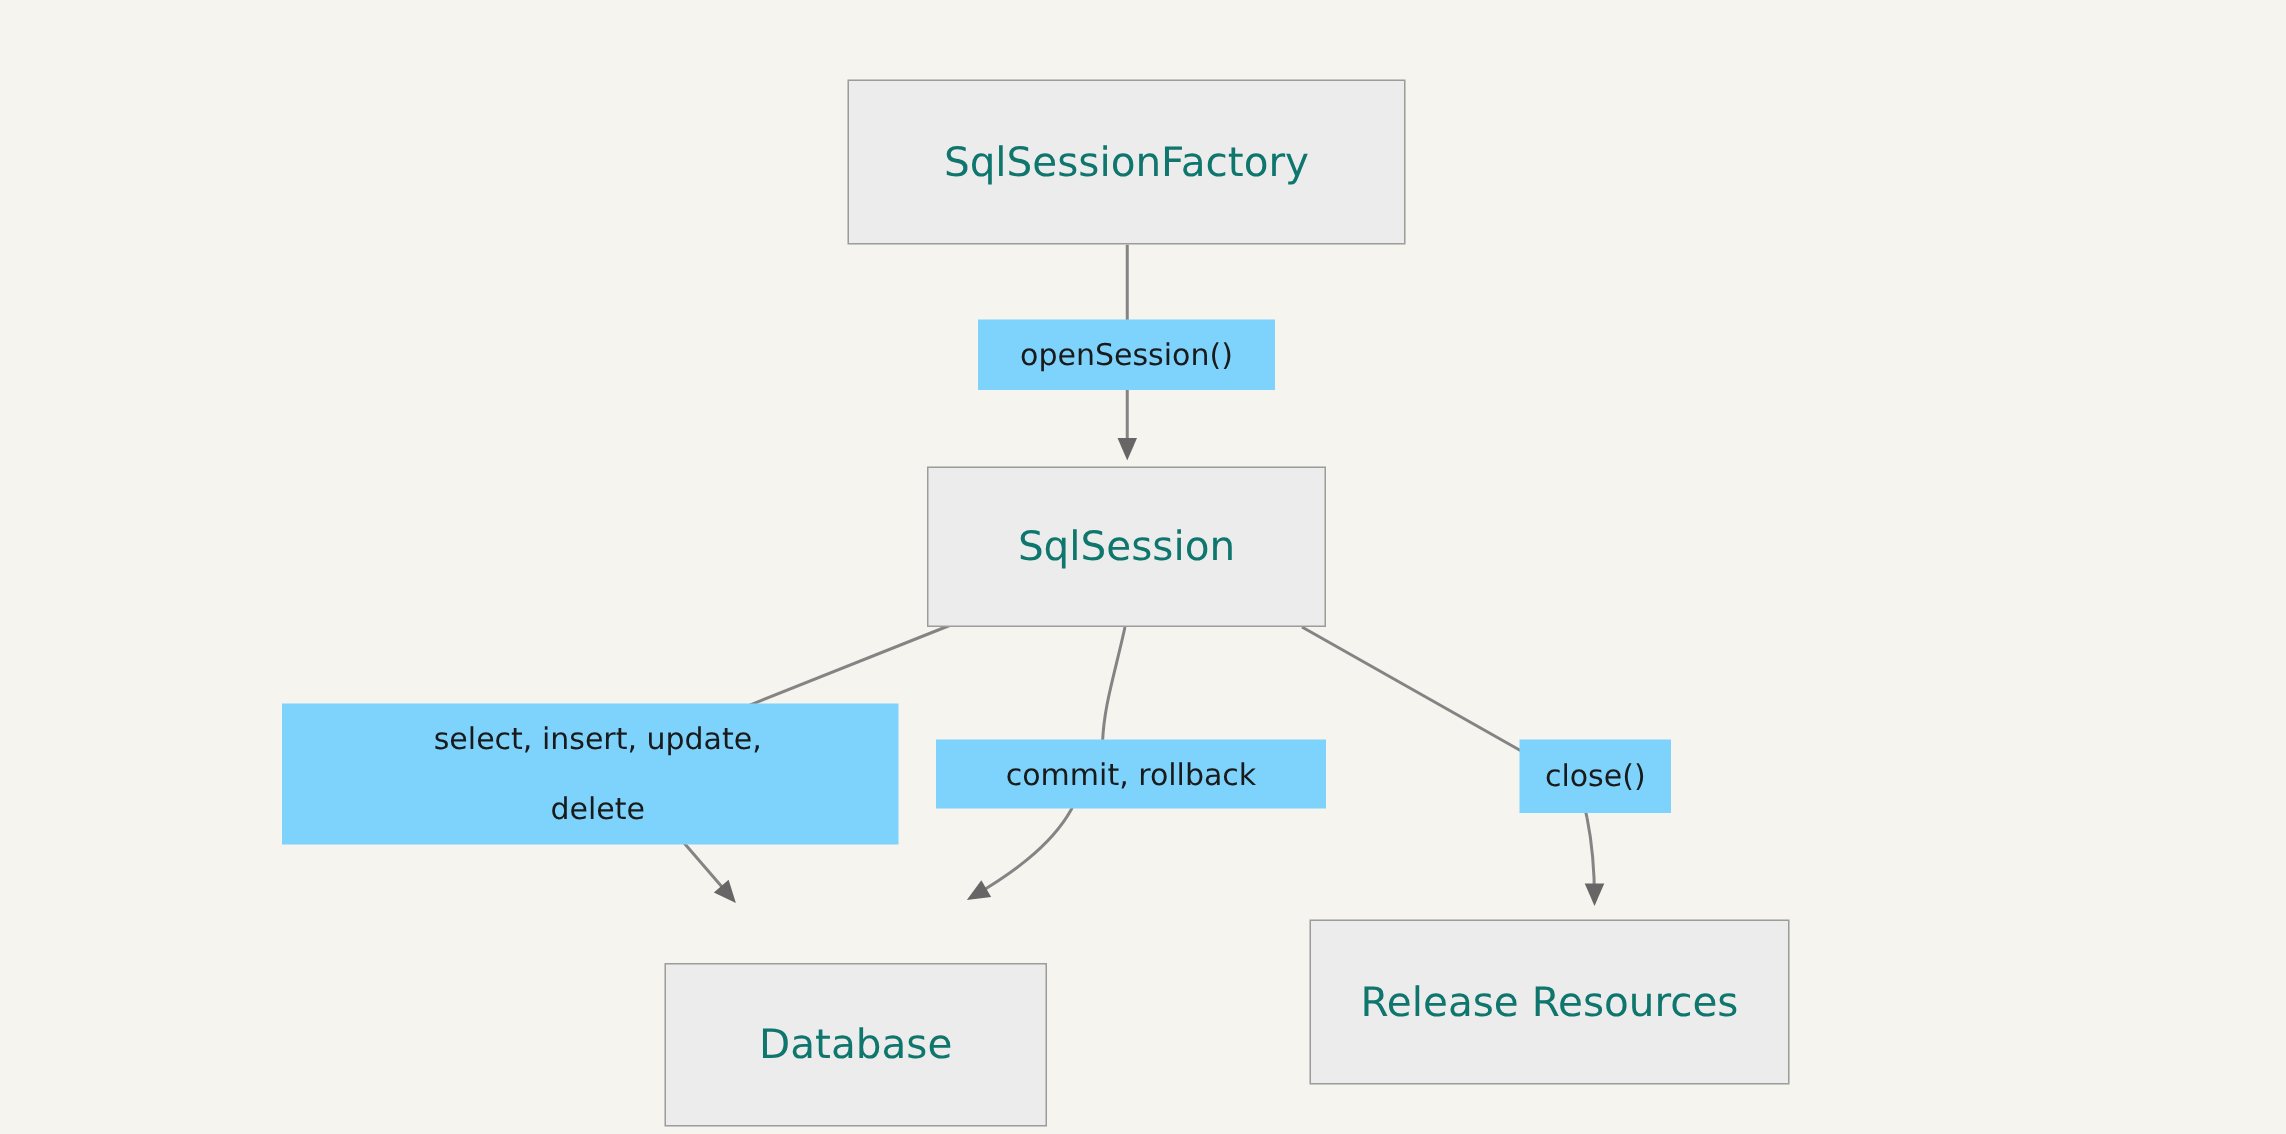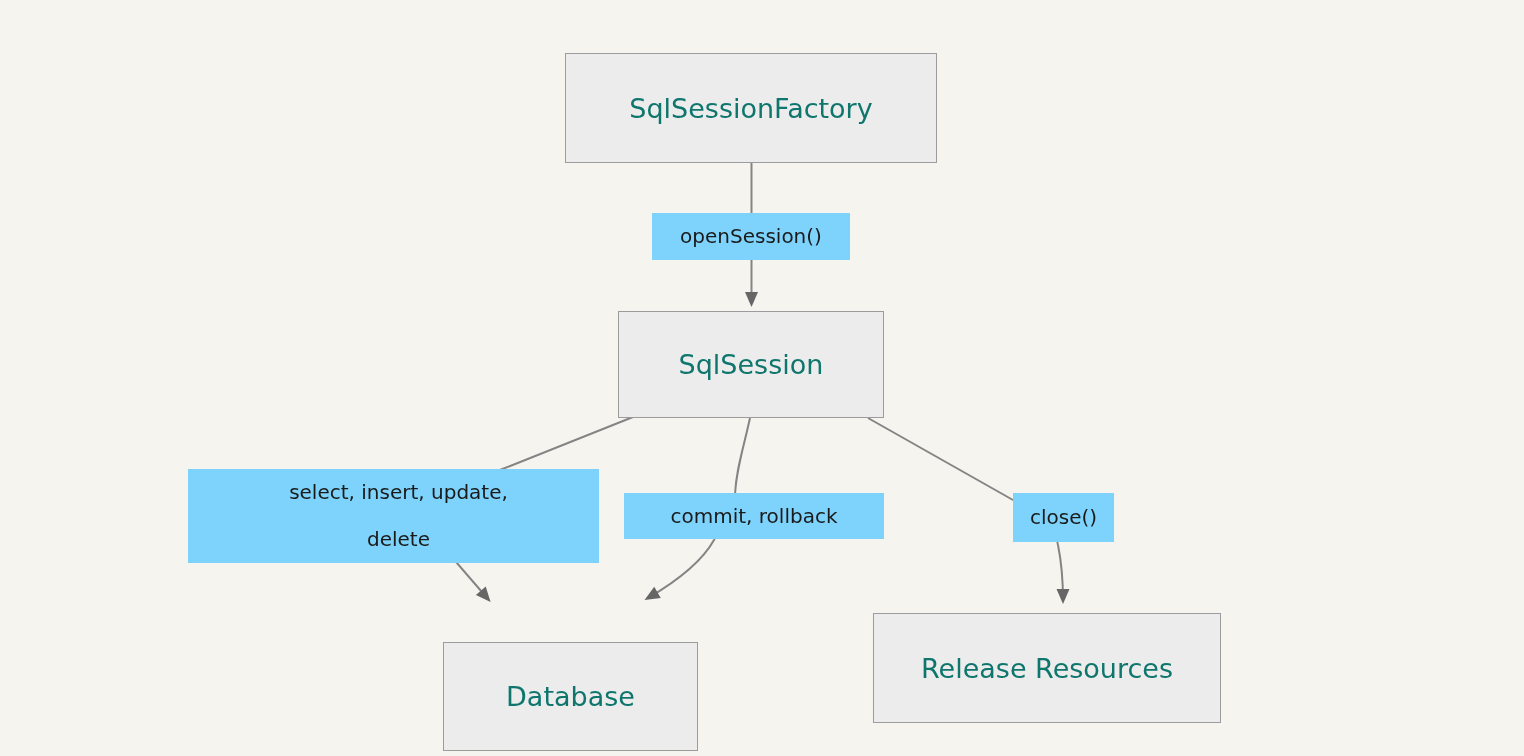--- a/index.html
+++ b/index.html
@@ -37,21 +37,21 @@
     align-items: center;
     justify-content: center;
     color: #0f766e;
     font-size: 27px;
     text-align: center;
     white-space: nowrap;
   }
   .node-factory  { left: 565px; top: 53px;  width: 372px; height: 110px; }
   .node-session  { left: 618px; top: 311px; width: 266px; height: 107px; }
   .node-database { left: 443px; top: 642px; width: 255px; height: 109px; }
-  .node-release  { left: 873px; top: 613px; width: 348px; height: 110px; }
+  .node-release  { left: 873px; top: 613px; width: 320px; height: 110px; }
   .edge-label {
     position: absolute;
     z-index: 3;
     background: #7dd3fc;
     color: #1a1a1a;
     font-size: 20px;
     display: flex;
     align-items: center;
     justify-content: center;
     text-align: center;

